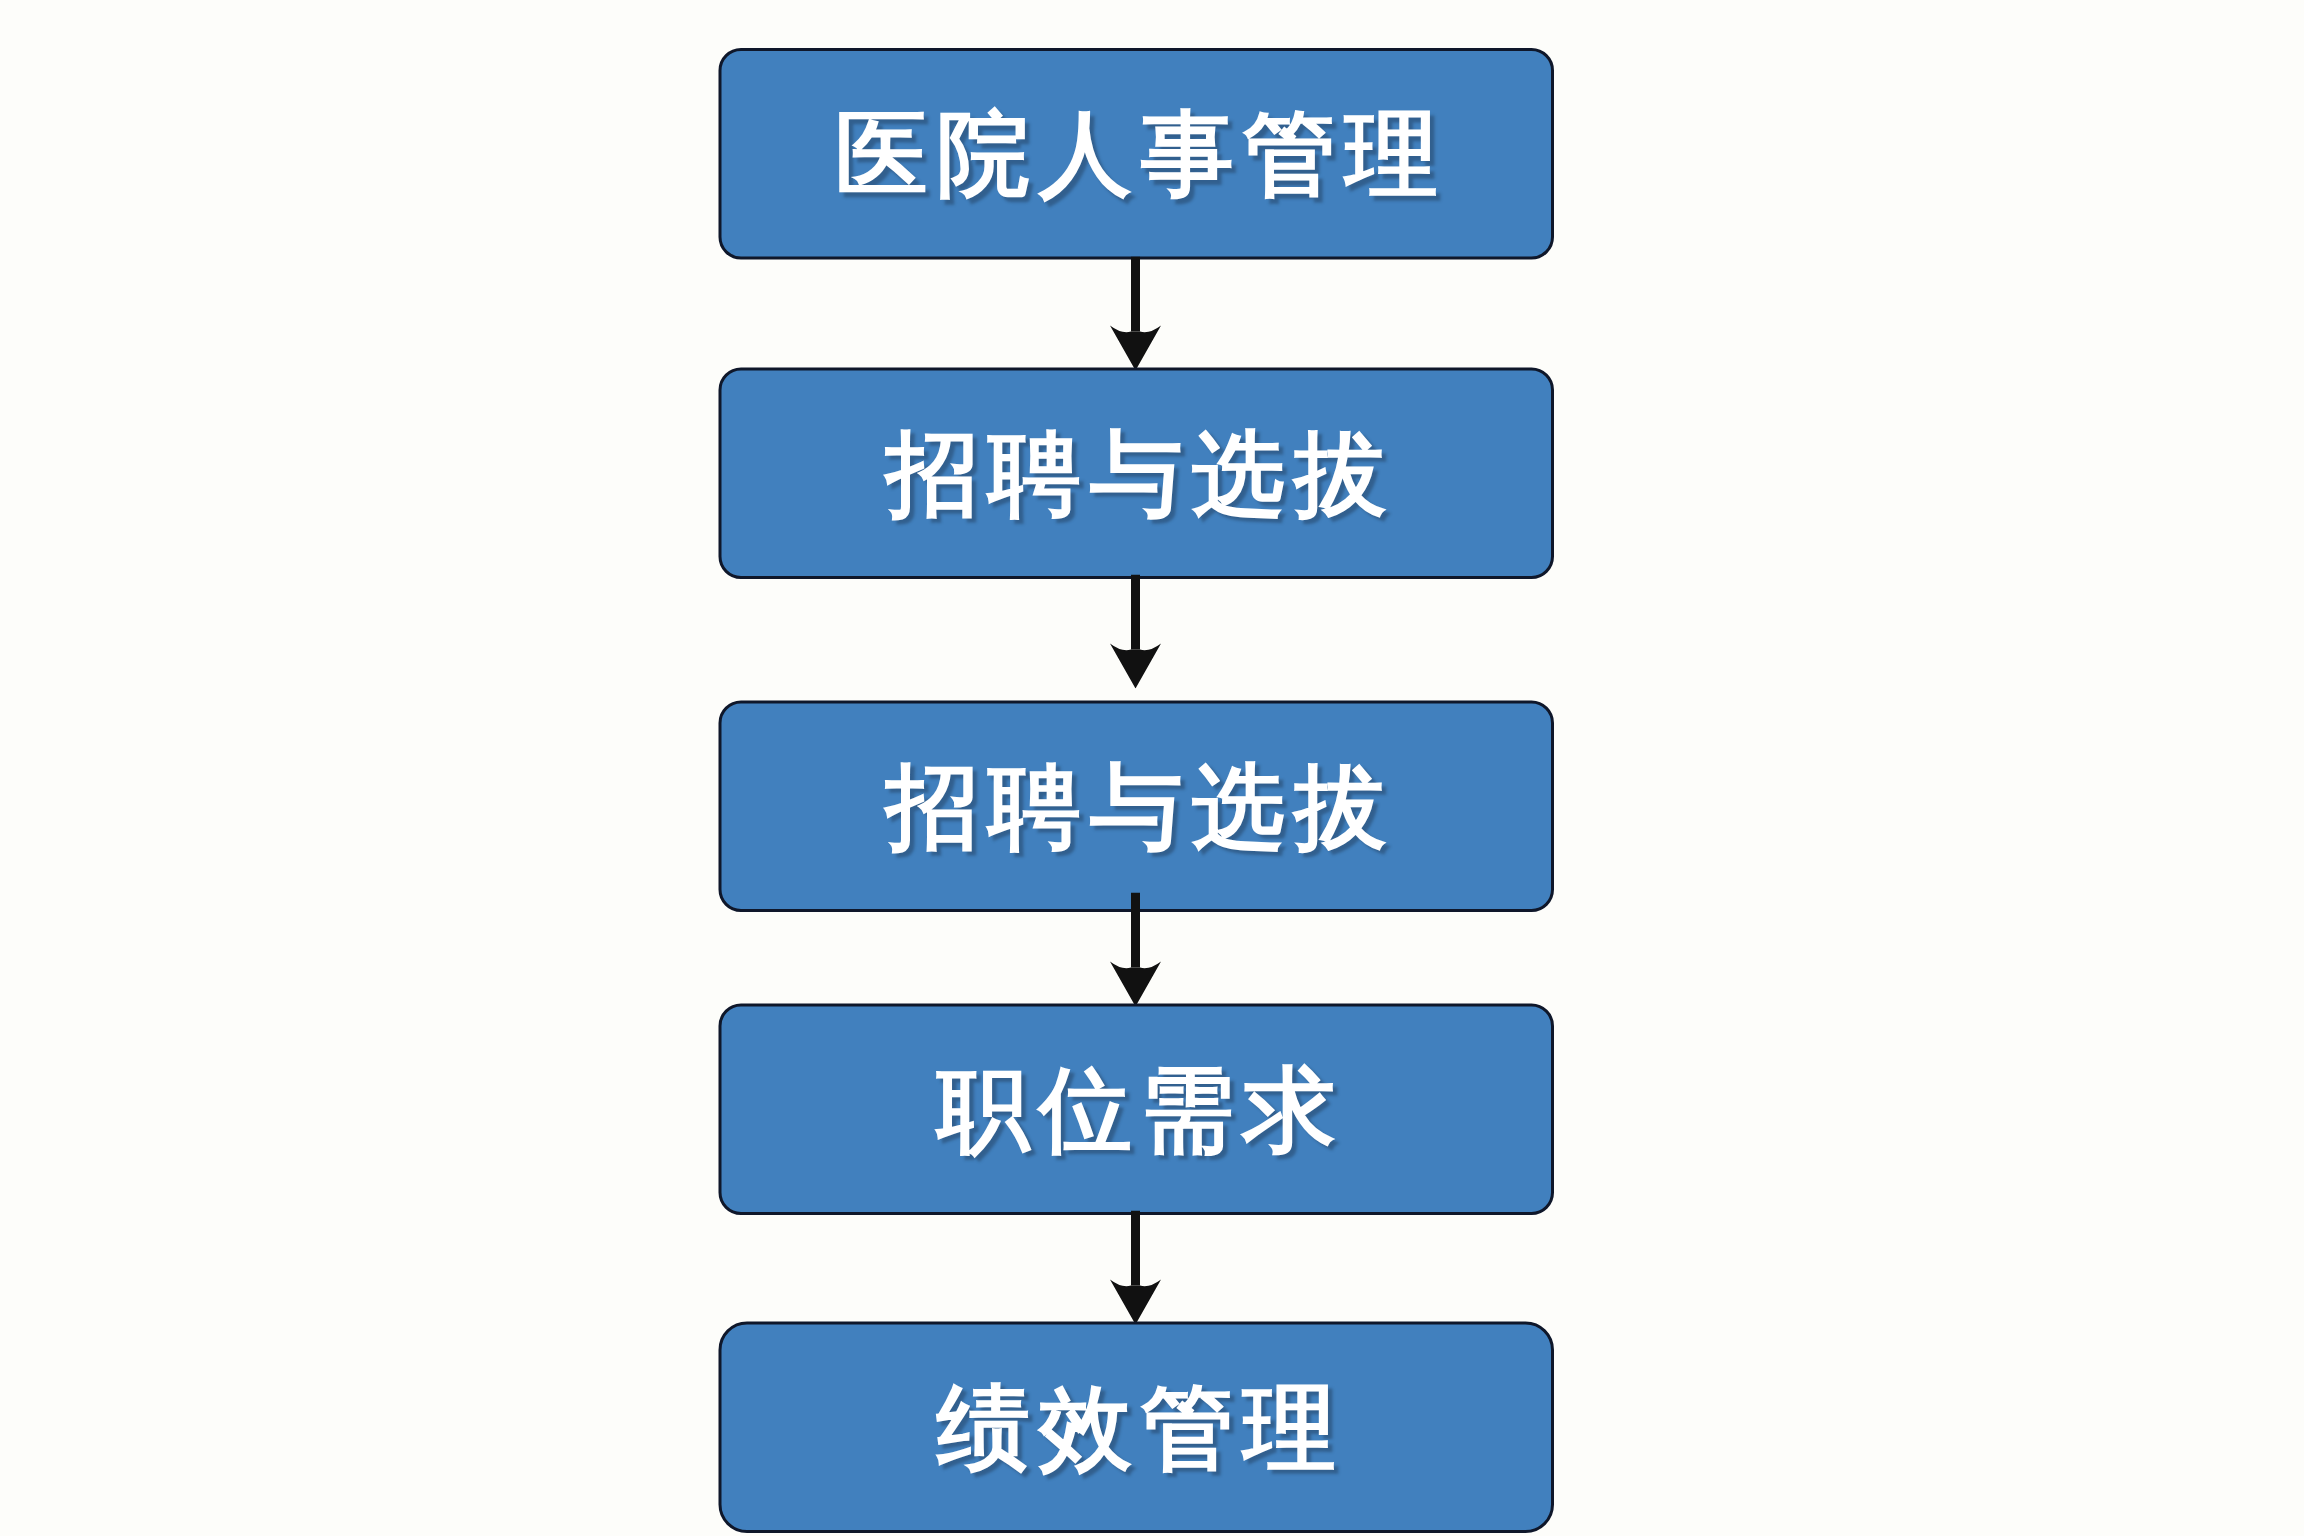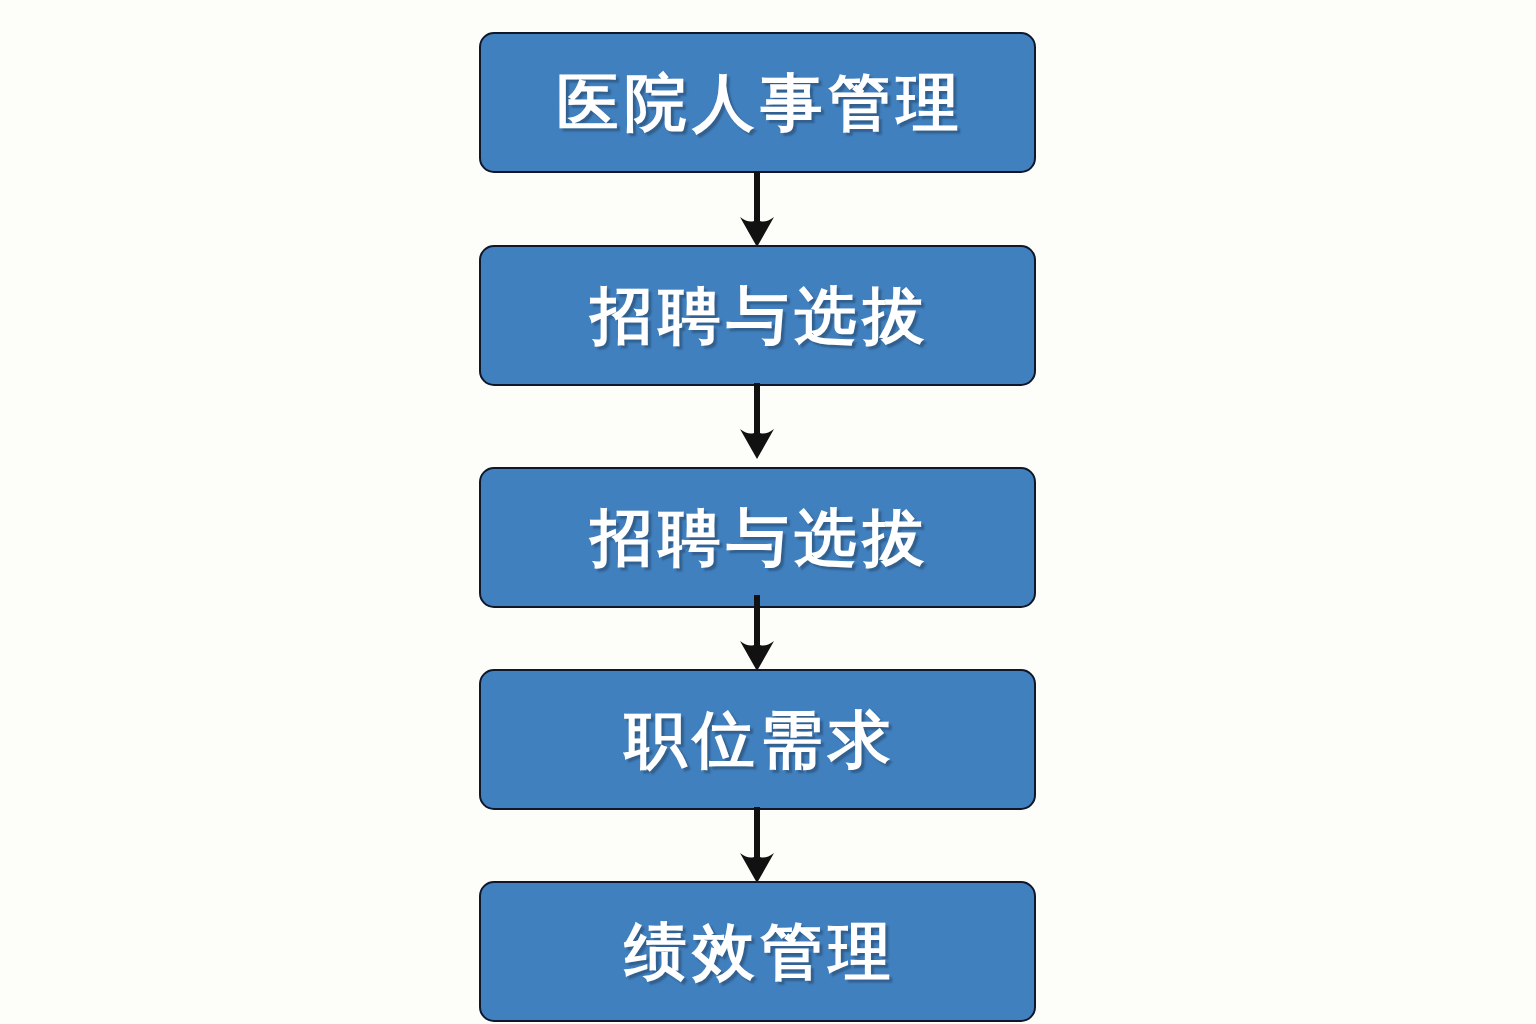--- a/index.html
+++ b/index.html
@@ -46,21 +46,21 @@
     letter-spacing: 6px;
     text-indent: 6px;
     white-space: nowrap;
     text-shadow: 3px 3px 2px rgba(30, 55, 85, 0.45);
   }
 
   .n1 { top: 32px; }
   .n2 { top: 245px; }
   .n3 { top: 467px; }
   .n4 { top: 669px; }
-  .n5 { top: 881px; }
+  .n5 { top: 881px; border-radius: 19px; }
 
   
   .connector {
     position: absolute;
     left: 739px;
     width: 36px;
     height: 76px;
     overflow: visible;
   }
   .c1 { top: 171px; }

